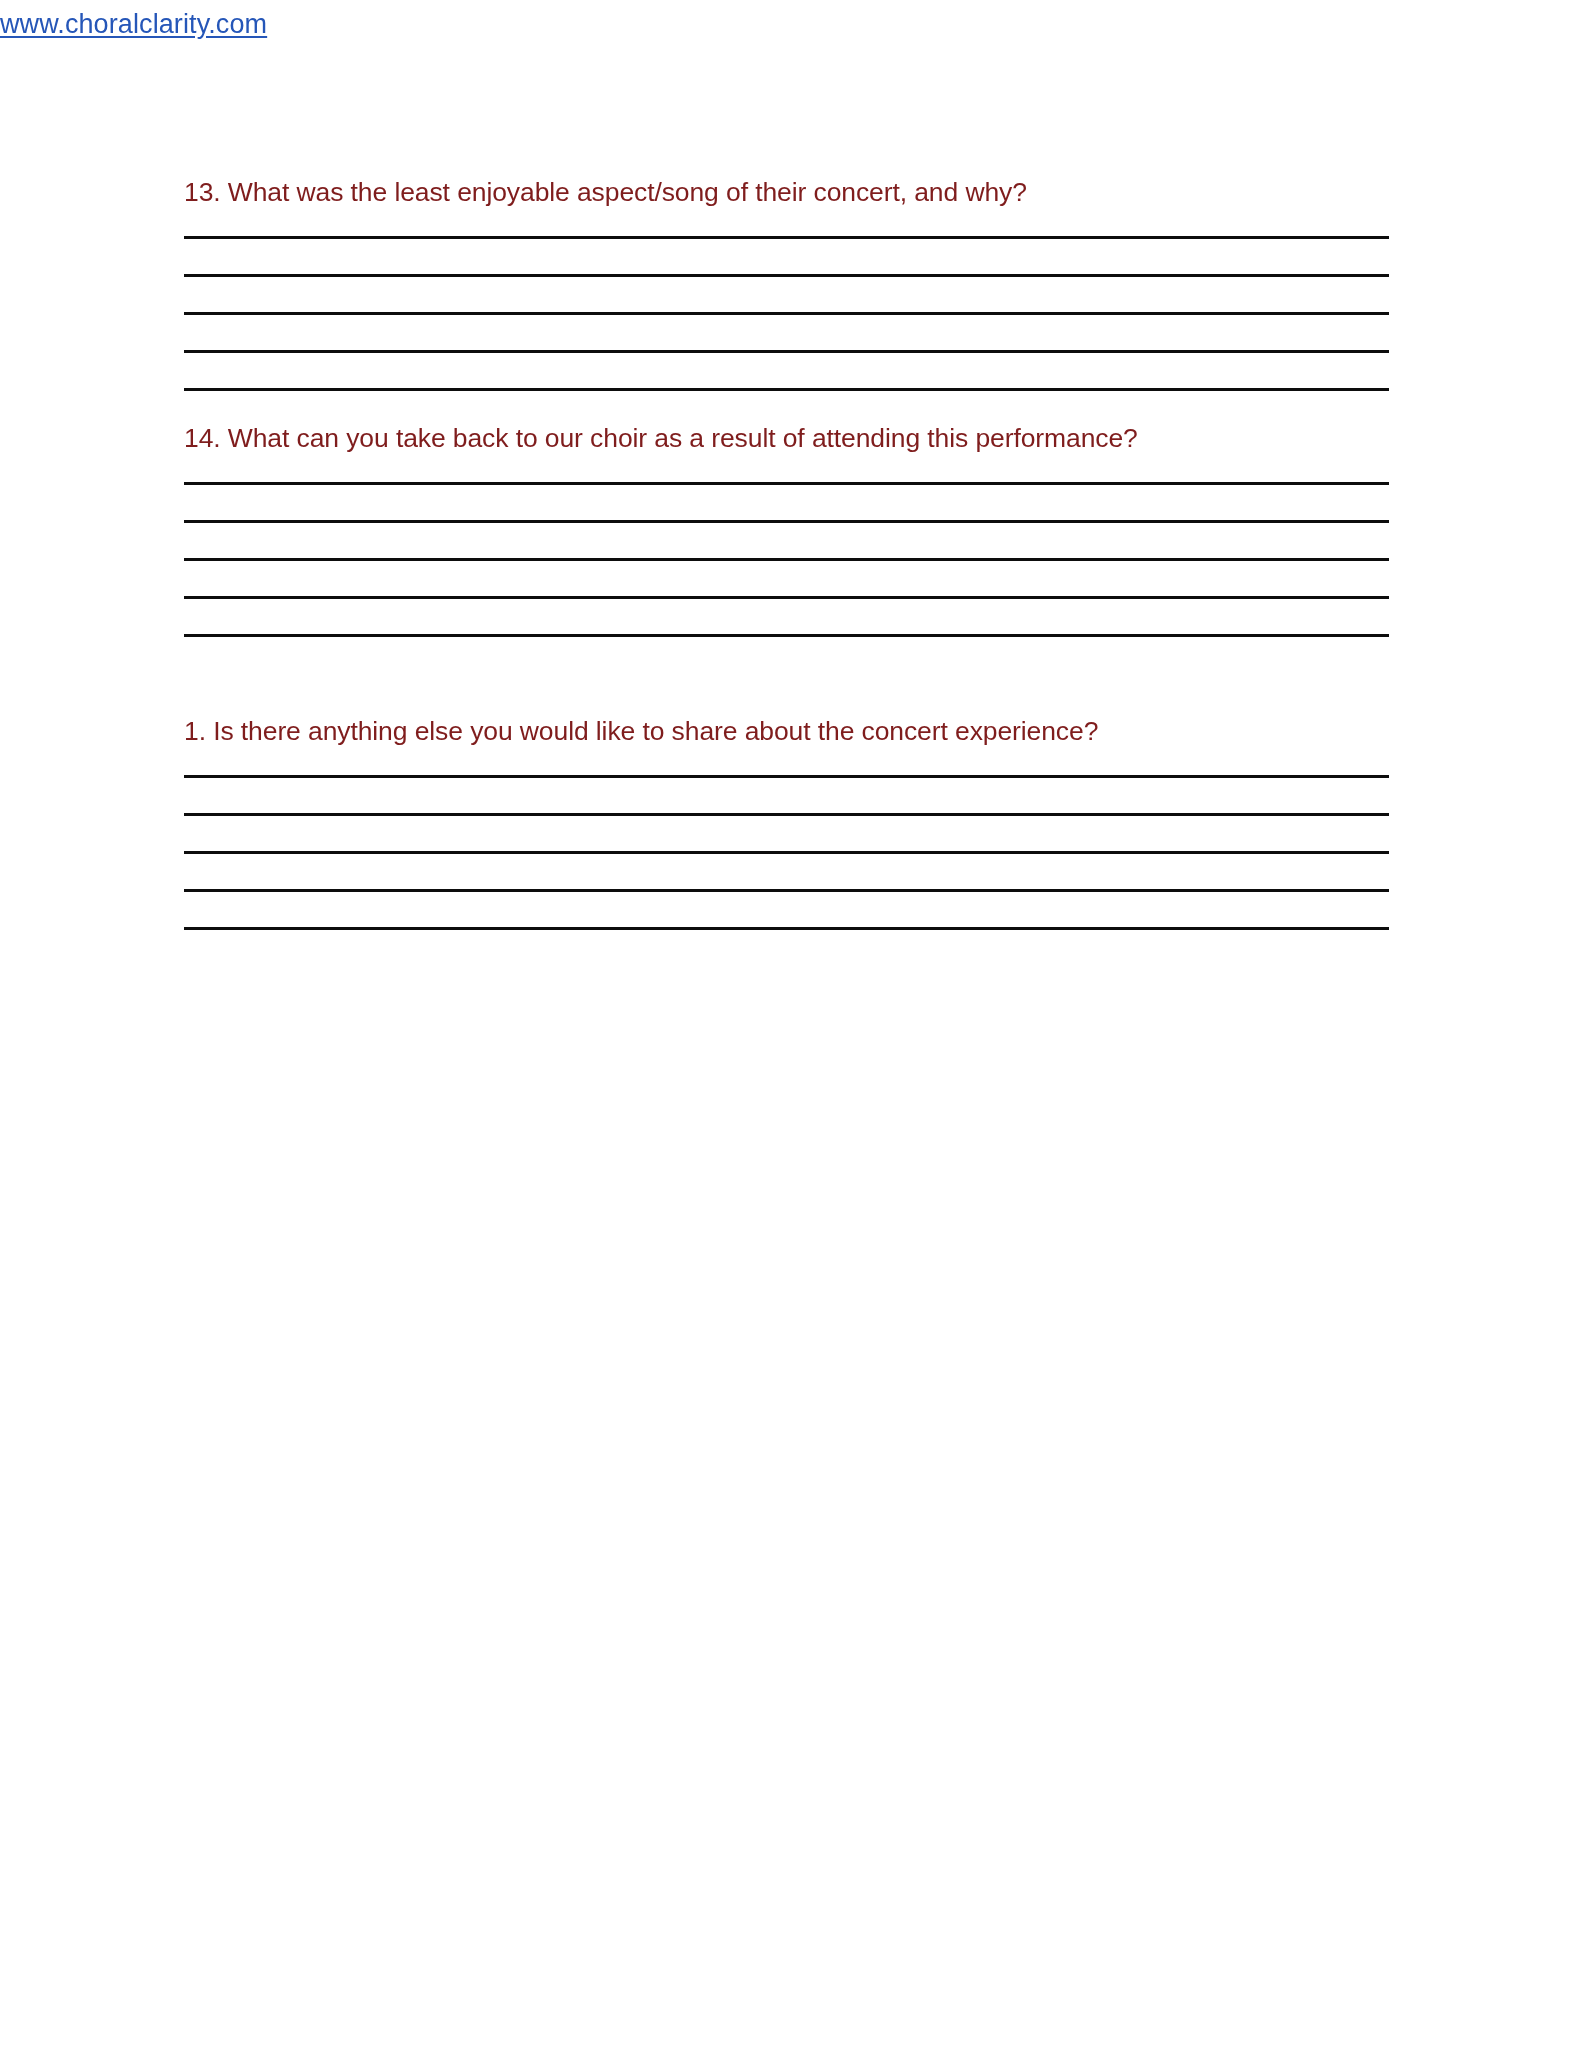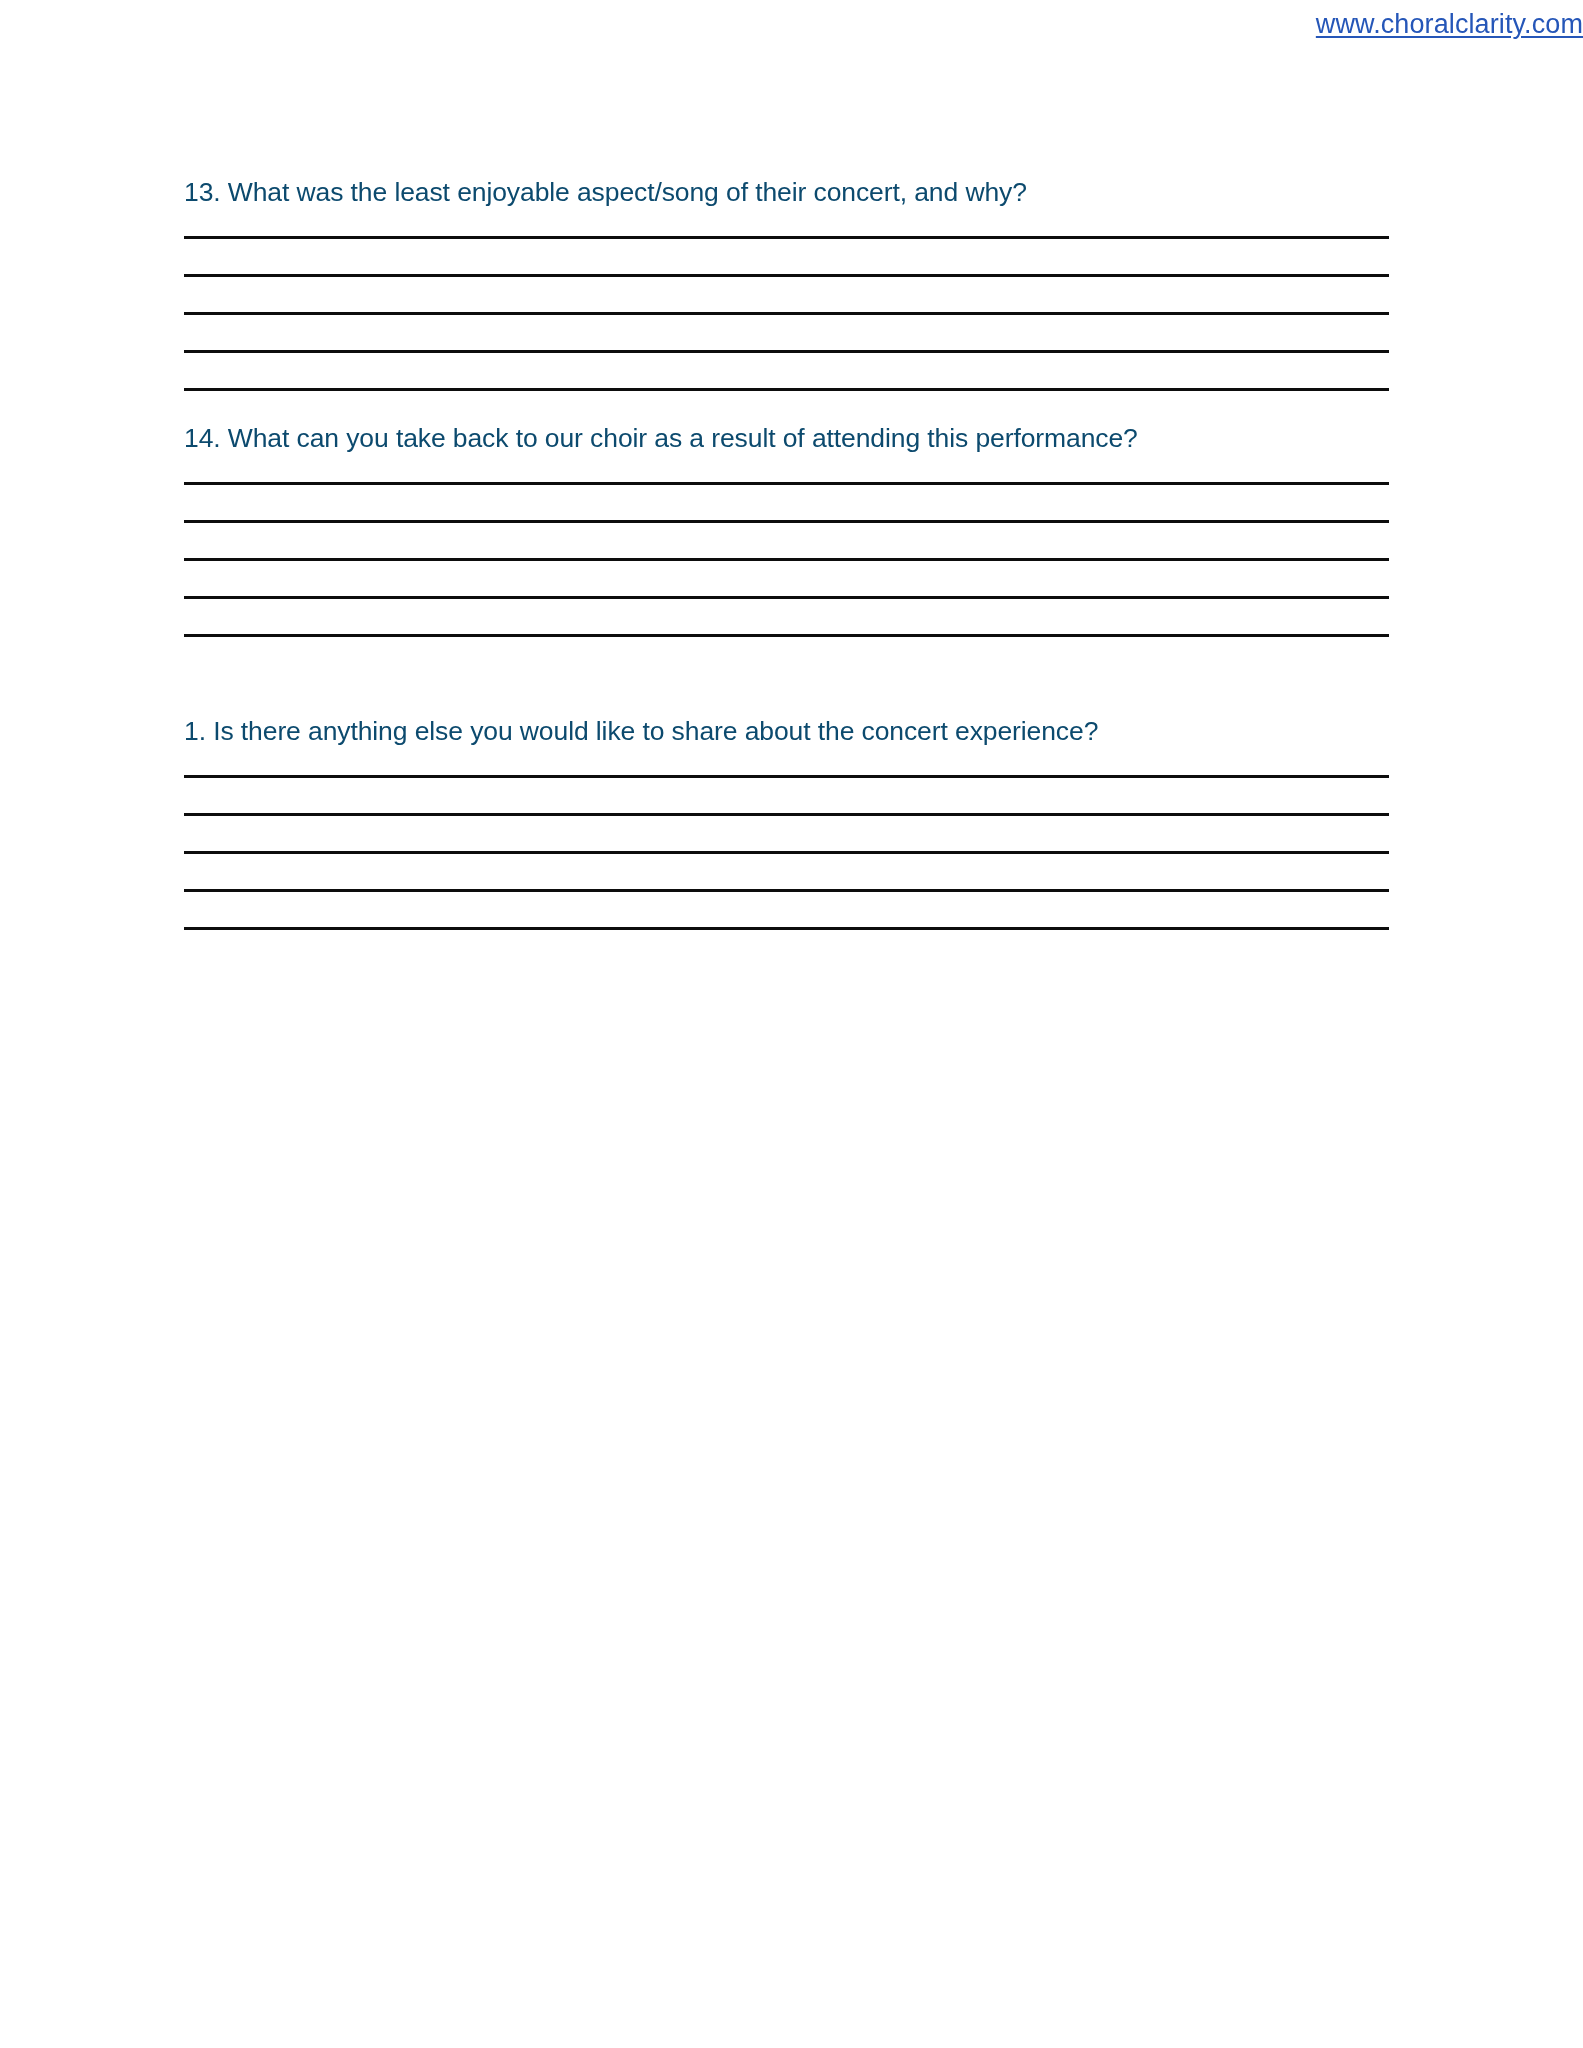--- a/index.html
+++ b/index.html
@@ -23,21 +23,21 @@
     background: #ffffff;
     box-sizing: border-box;
   }
 
   
   .site-header {
     position: absolute;
     top: 8px;
     left: 0;
     width: 1583px;
-    text-align: right;
+    text-align: left;
   }
   .site-link {
     font-family: "Liberation Sans", sans-serif;
     font-size: 27px;
     line-height: 32px;
     color: #2556b8;
     text-decoration: underline;
     text-underline-offset: 3px;
     letter-spacing: 0.1px;
   }
@@ -51,21 +51,21 @@
   }
 
   .question-block {
     margin-bottom: 0;
   }
 
   .question-text {
     font-family: "Liberation Sans", sans-serif;
     font-size: 26.5px;
     line-height: 32px;
-    color: #0c4a6e;
+    color: #7f1d1d;
     letter-spacing: -0.1px;
     white-space: nowrap;
     margin: 0;
     padding: 0;
   }
 
   .answer-lines {
     margin-top: 28px;
   }
 

